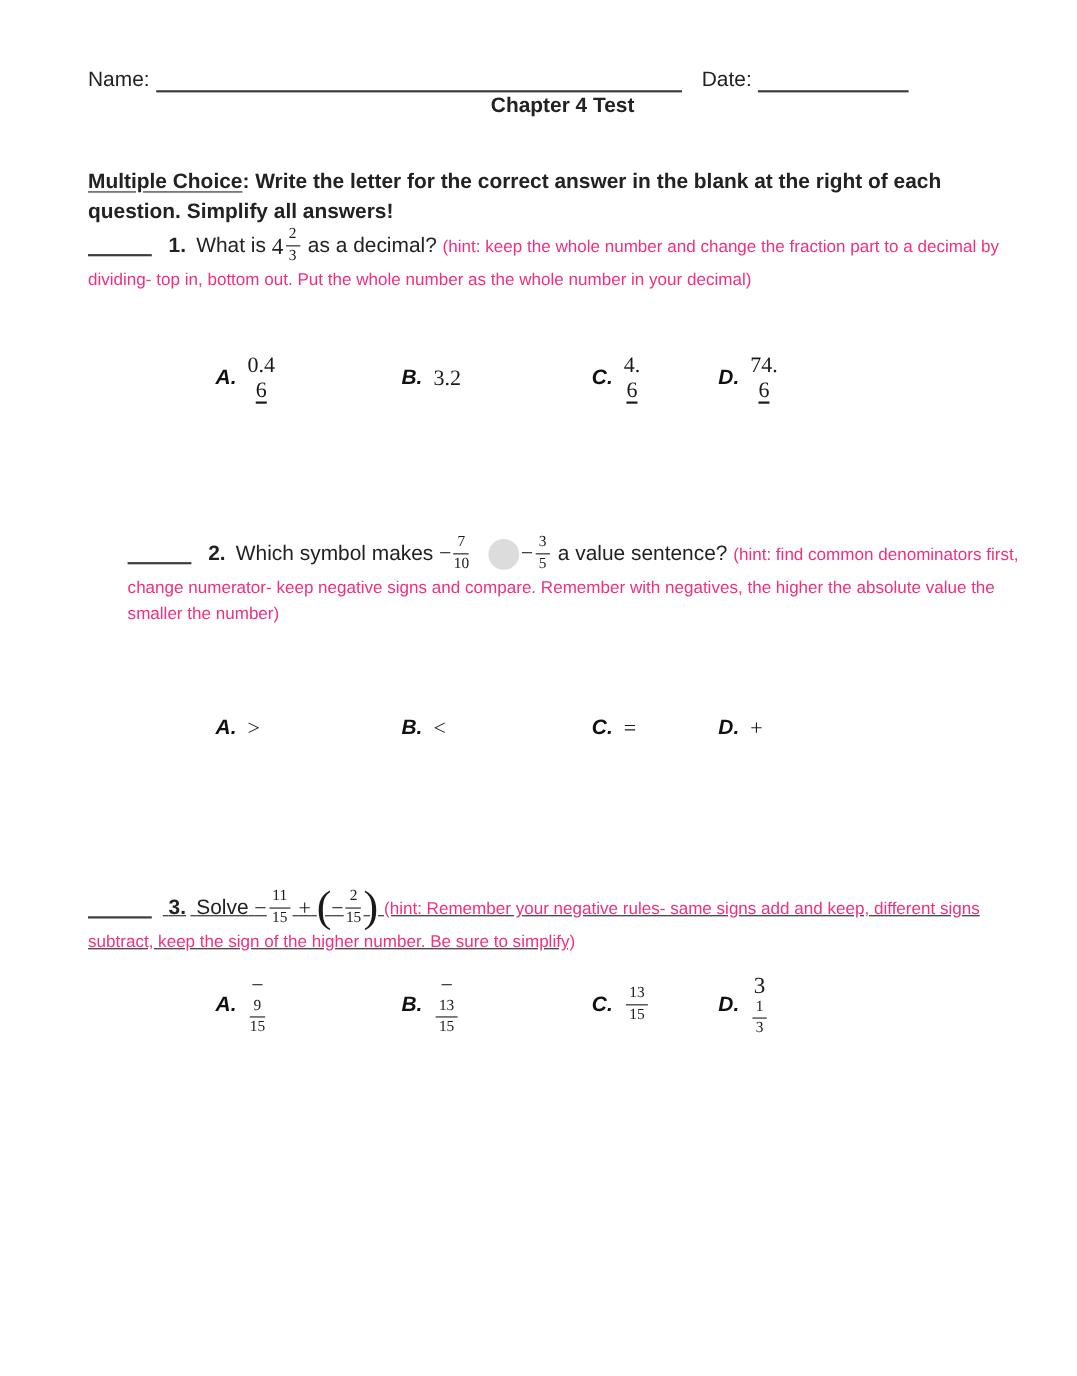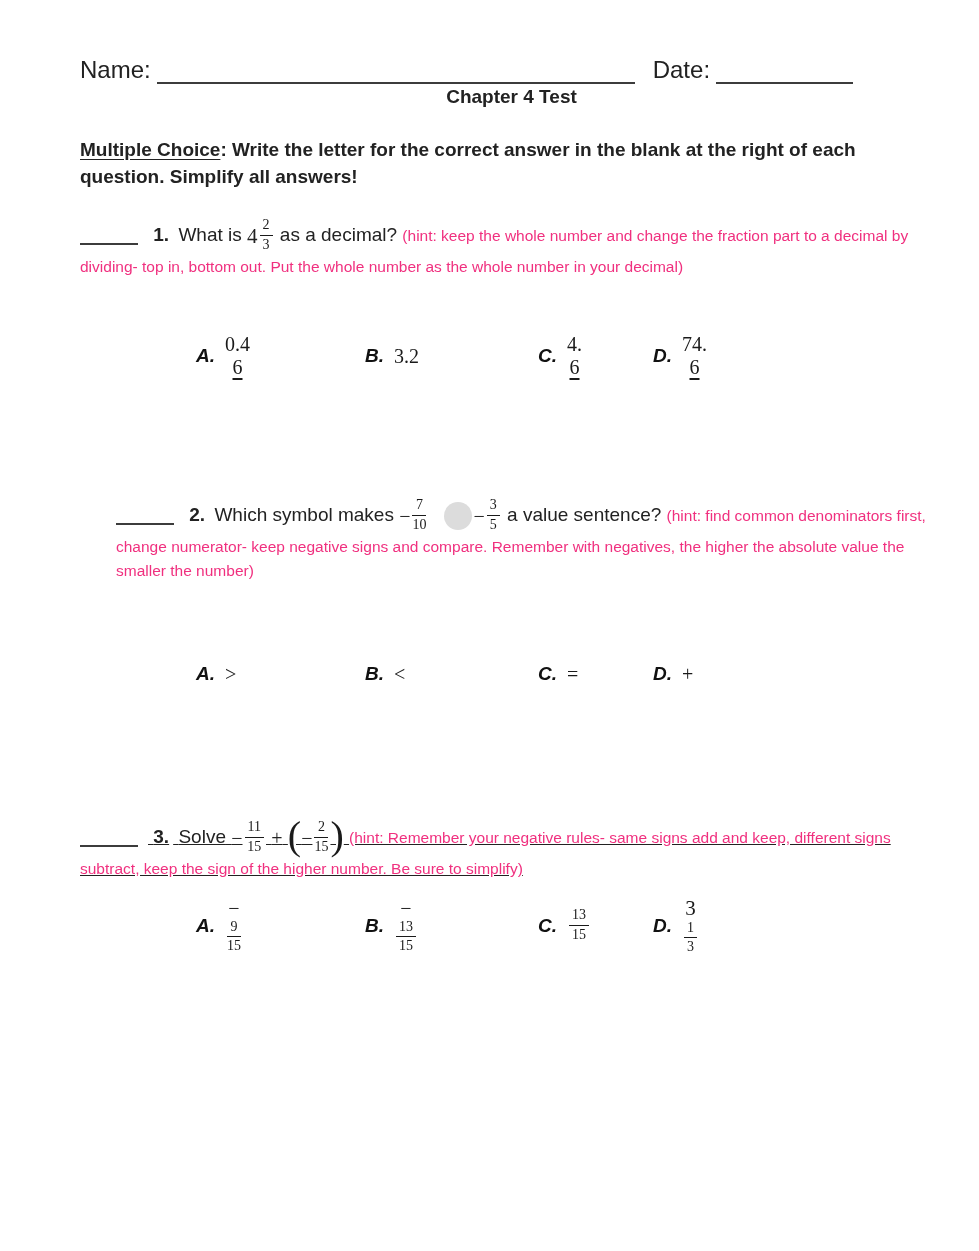--- a/index.html
+++ b/index.html
@@ -5,34 +5,34 @@
   * { margin:0; padding:0; box-sizing:border-box; }
   html,body { background:#ffffff; }
   body {
     width:979px; height:1251px; overflow:hidden;
     font-family:"Liberation Sans", sans-serif;
     color:#222222;
   }
   .page { padding:58px 36px 0 80px; width:979px; }
 
   
-  .header { display:flex; align-items:flex-end; font-size:24px; height:26px; }
+  .header { display:flex; align-items:flex-end; font-size:19px; height:26px; }
   .hline { display:inline-block; border-bottom:2px solid #3c3c3c; height:20px; }
   .name-line { width:478px; margin-left:6px; }
   .date-label { margin-left:18px;margin-top:26px; }
   .date-line { width:137px; margin-left:6px; }
 
   .title { margin-top:2px; text-align:center; font-size:19px; font-weight:bold; height:26px; }
 
-  .instructions { margin-top:24px; font-size:19px; font-weight:bold; line-height:27px; }
+  .instructions { margin-top:40px; font-size:19px; font-weight:bold; line-height:27px; }
   .instructions .lead { text-decoration:underline; text-underline-offset:3px; }
 
   
   .question { font-size:19px; line-height:23px; }
-  #q1 { margin-top:28px; }
+  #q1 { }
   #q2 { margin-top:128px;margin-left:36px; }
   #q3 { margin-top:134px;text-decoration:underline; }
 
   .blank {
     display:inline-block; width:58px; height:17px;
     border-bottom:2.4px solid #3c3c3c; margin-right:10px; vertical-align:-4px;
   }
   .qnum { font-weight:bold; margin-right:4px; }
 
   .hint { color:var(--pink,#f0307f); font-size:15.5px; line-height:22px; }

